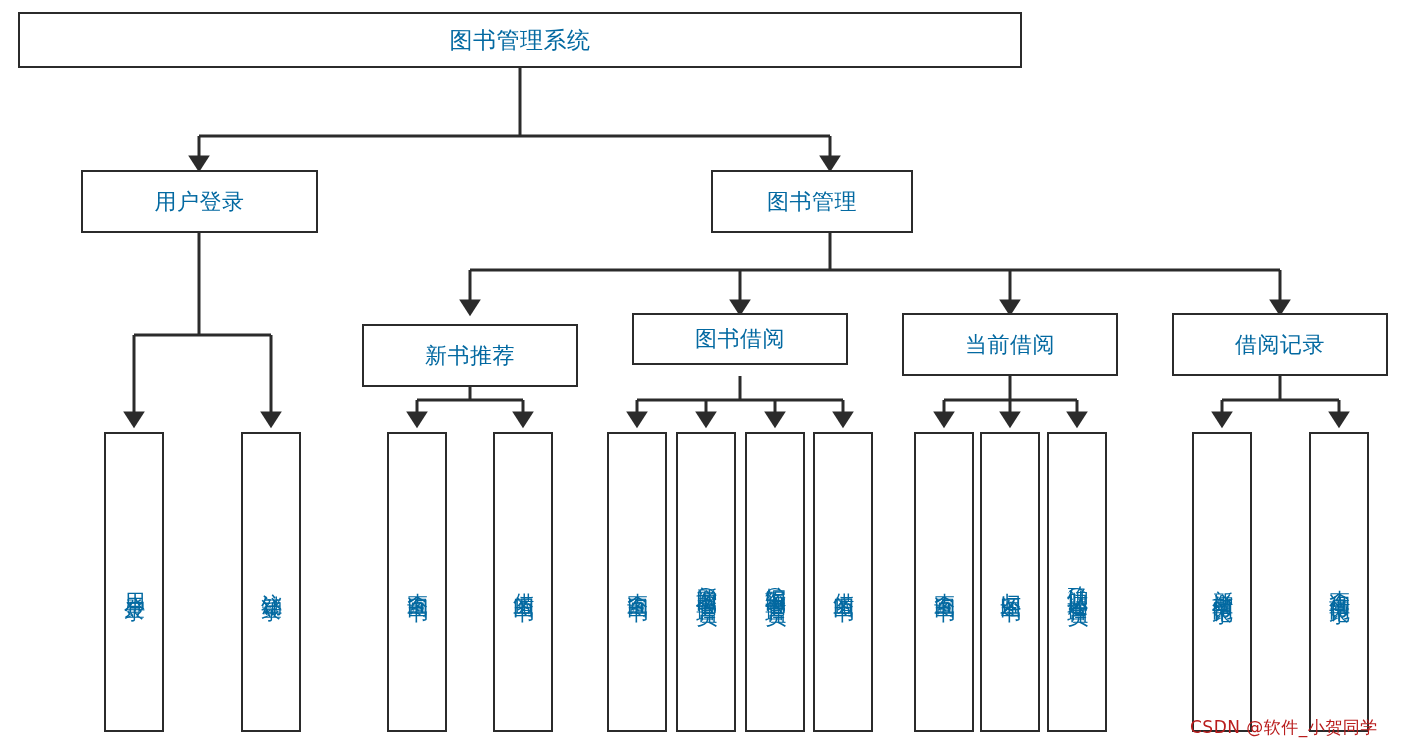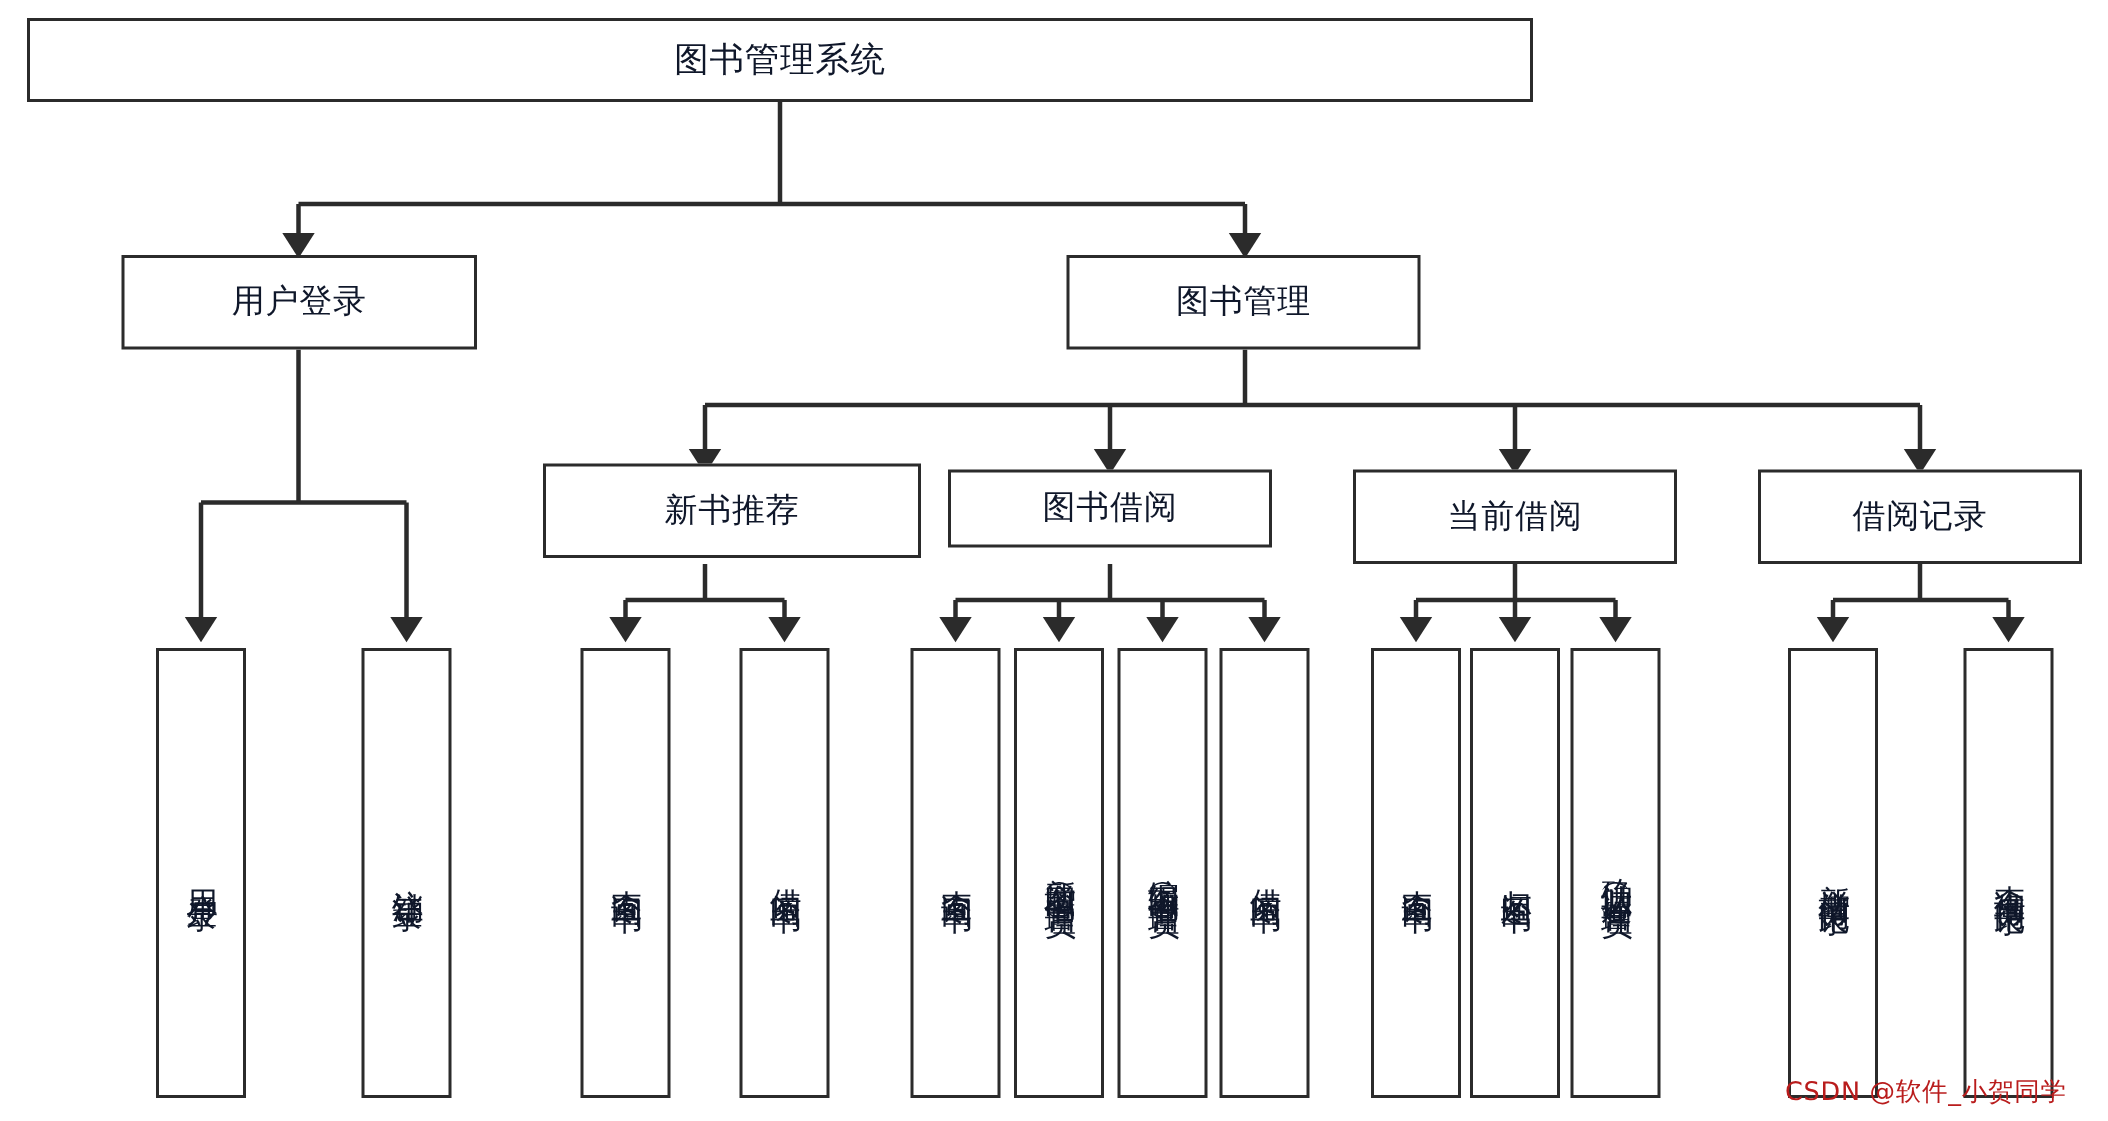--- a/index.html
+++ b/index.html
@@ -29,21 +29,21 @@
     position: absolute;
     box-sizing: border-box;
     background: #ffffff;
     border: 2px solid #2b2b2b;
     display: flex;
     align-items: center;
     justify-content: center;
     z-index: 2;
   }
   .node .node-label {
-    color: #0f172a;
+    color: #0369a1;
     line-height: 1.14;
     text-align: left;
     white-space: pre-line;
   }
   .node.horiz .node-label {
     font-size: 22px;
     letter-spacing: 0.5px;
   }
   .node.root .node-label {
     font-size: 23px;
@@ -130,25 +130,25 @@
   </svg>
 
   <div class="node horiz root" style="left:18px; top:12px; width:1004px; height:56px;">
     <span class="node-label">图书管理系统</span>
   </div>
 
   <div class="node horiz" style="left:81px; top:170px; width:237px; height:63px;">
     <span class="node-label">用户登录</span>
   </div>
 
-  <div class="node horiz" style="left:711px; top:170px; width:236px; height:63px;">
+  <div class="node horiz" style="left:711px; top:170px; width:202px; height:63px;">
     <span class="node-label">图书管理</span>
   </div>
 
-  <div class="node horiz" style="left:362px; top:309px; width:252px; height:63px;">
+  <div class="node horiz" style="left:362px; top:324px; width:216px; height:63px;">
     <span class="node-label">新书推荐</span>
   </div>
 
   <div class="node horiz" style="left:632px; top:313px; width:216px; height:52px;">
     <span class="node-label">图书借阅</span>
   </div>
 
   <div class="node horiz" style="left:902px; top:313px; width:216px; height:63px;">
     <span class="node-label">当前借阅</span>
   </div>

